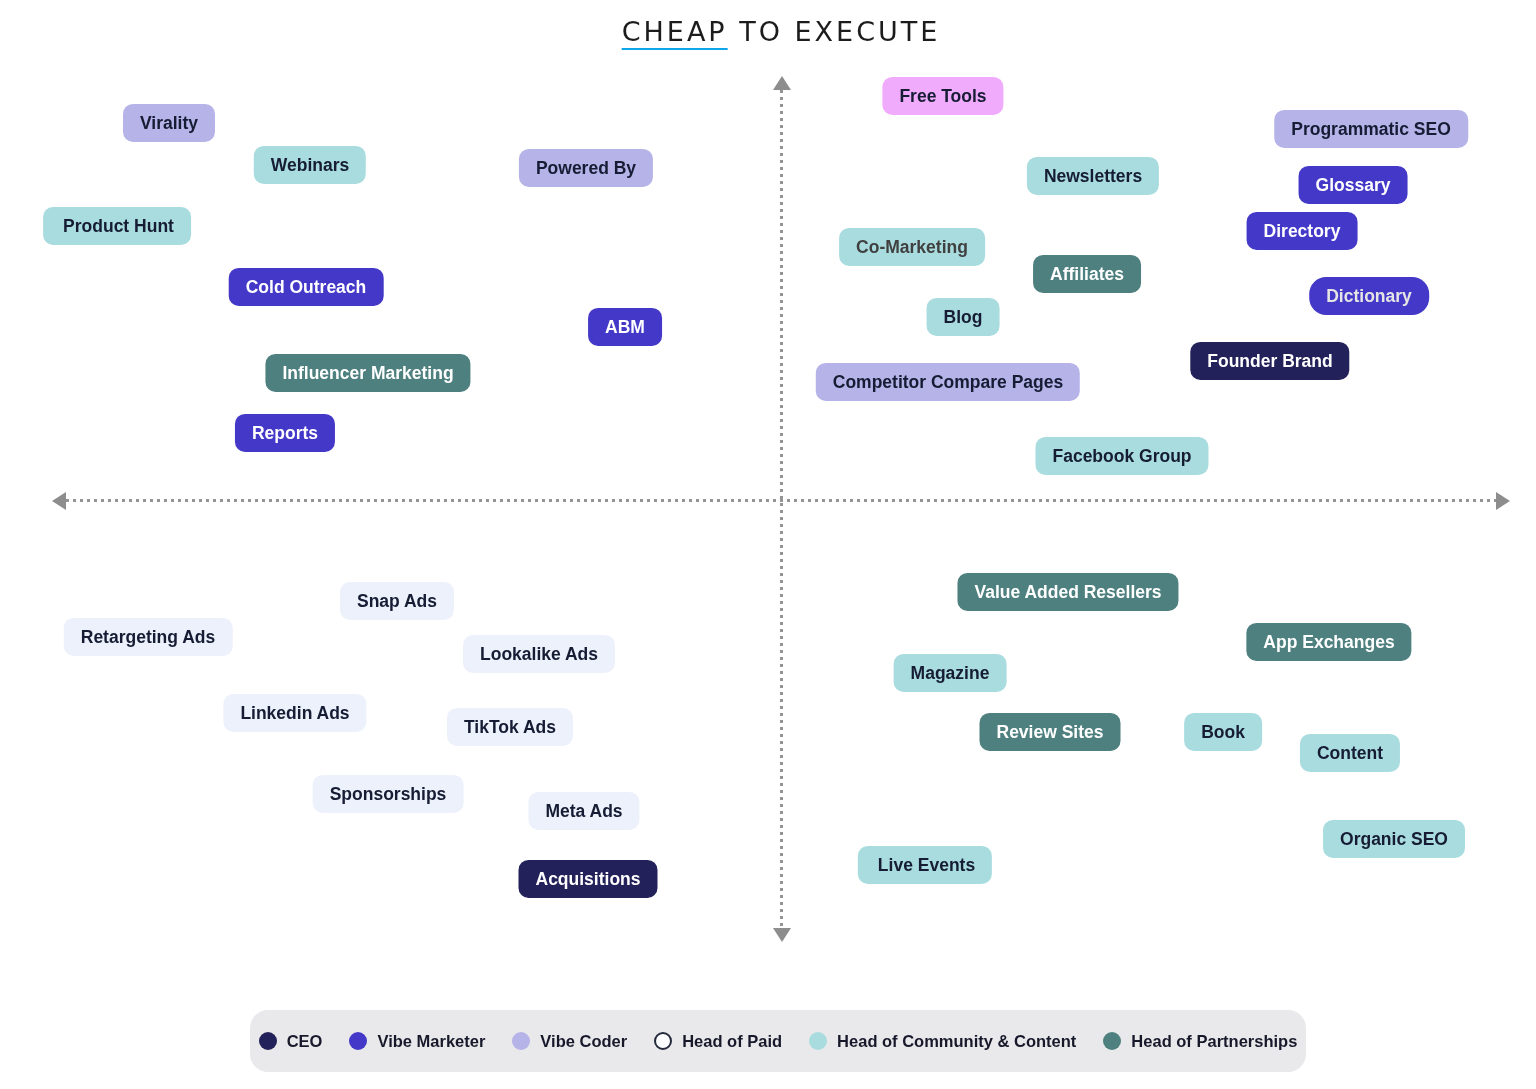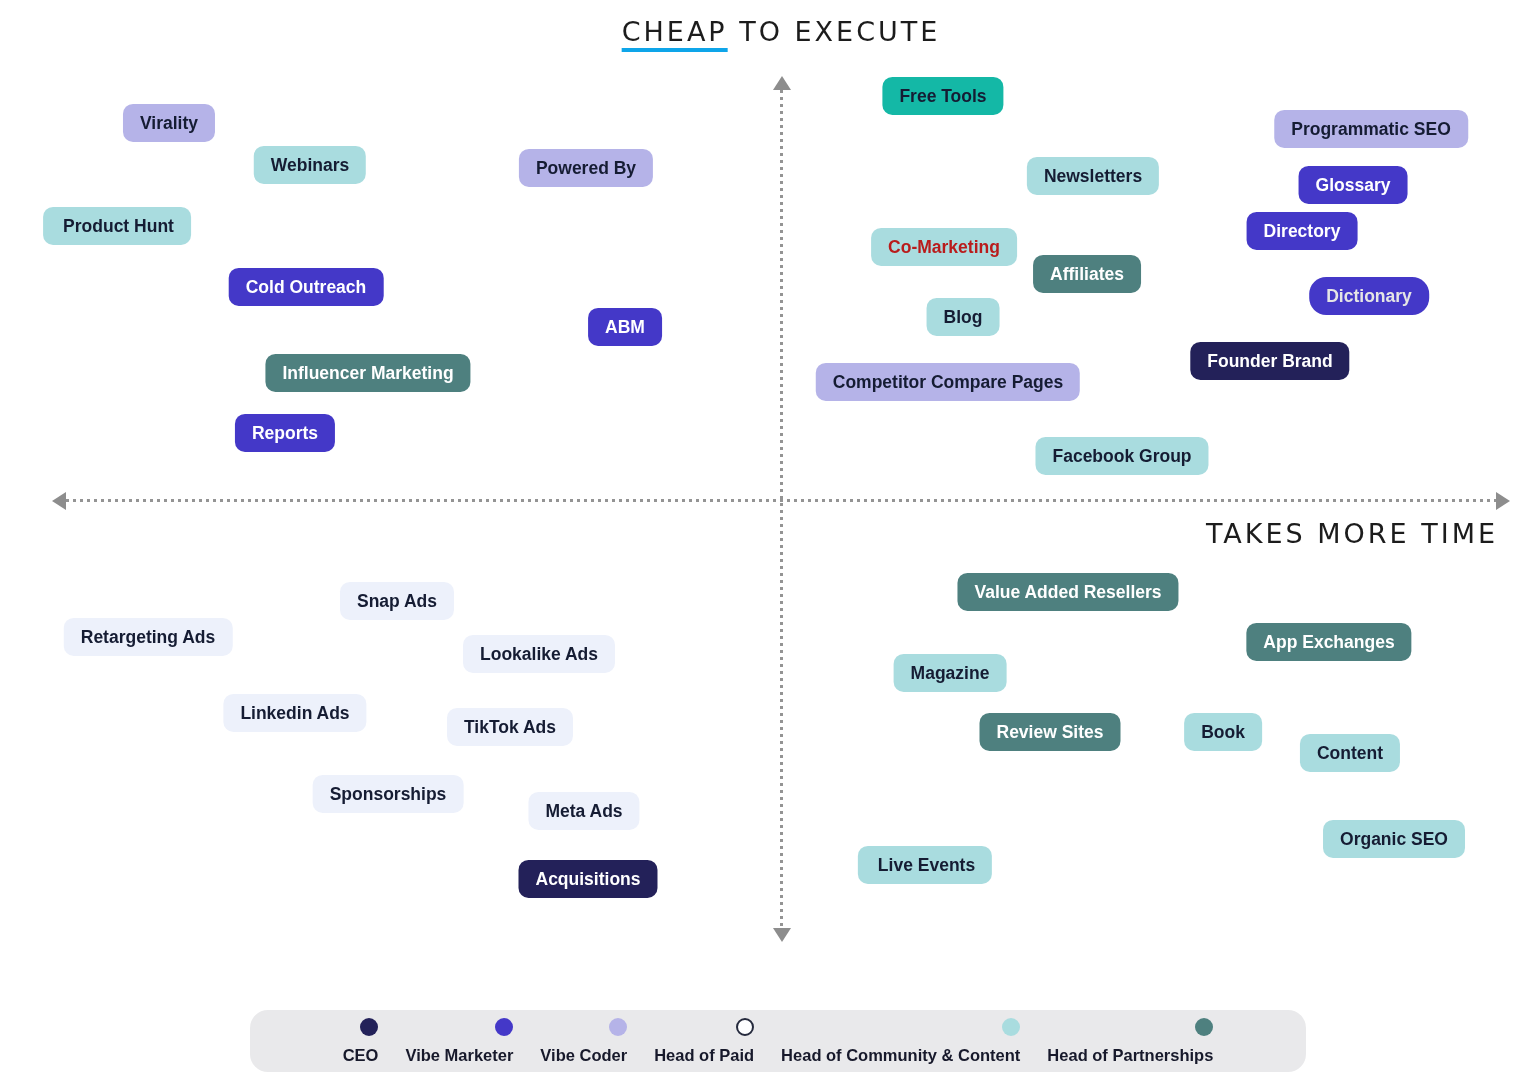--- a/index.html
+++ b/index.html
@@ -19,73 +19,72 @@
   .arrow{position:absolute;width:0;height:0;}
   .arrow-up{left:773px;top:76px;border-left:9px solid transparent;border-right:9px solid transparent;border-bottom:14px solid #8d8d8d;}
   .arrow-down{left:773px;top:928px;border-left:9px solid transparent;border-right:9px solid transparent;border-top:14px solid #8d8d8d;}
   .arrow-left{left:52px;top:492px;border-top:9px solid transparent;border-bottom:9px solid transparent;border-right:14px solid #8d8d8d;}
   .arrow-right{left:1496px;top:492px;border-top:9px solid transparent;border-bottom:9px solid transparent;border-left:14px solid #8d8d8d;}
   
   .axis-title{
     position:absolute;color:#1c1c1c;font-family:"DejaVu Sans",sans-serif;
     font-size:27px;font-weight:500;letter-spacing:3px;white-space:nowrap;
   }
-  .axis-title .em{border-bottom:4px solid #0ea5e9;padding-bottom:1px;}
+  .axis-title .em{border-bottom:2px solid #0ea5e9;padding-bottom:1px;}
   .t-top{left:781px;top:16px;transform:translateX(-50%);}
   .t-bottom{left:770px;top:956px;transform:translateX(-50%);}
   .t-left{left:52px;top:510px;}
   .t-right{right:38px;top:518px;}
   
   .pill{
     position:absolute;transform:translate(-50%,-50%);
     padding:9px 17px;border-radius:10px;
     font-size:17.5px;font-weight:600;line-height:1.15;white-space:nowrap;
   }
   
   .legend{
     position:absolute;left:250px;top:1010px;width:1056px;height:62px;
     background:#e9e9eb;border-radius:18px;
     display:flex;align-items:center;justify-content:center;gap:27px;
   }
-  .legend-item{display:flex;align-items:flex-end;gap:10px;flex-direction:column;}
+  .legend-item{display:flex;align-items:center;gap:10px;}
   .legend-swatch{width:18px;height:18px;border-radius:50%;box-sizing:border-box;}
   .legend-label{font-size:16.5px;font-weight:600;color:#17192b;white-space:nowrap;}
 </style>
 </head>
 <body>
 
 <div class="canvas">
 
   <div class="axis-v"></div>
   <div class="axis-h"></div>
   <div class="arrow arrow-up"></div>
   <div class="arrow arrow-down"></div>
   <div class="arrow arrow-left"></div>
   <div class="arrow arrow-right"></div>
 
   <div class="axis-title t-top"><span class="em">CHEAP</span><span> TO EXECUTE</span></div>
 
 
-  <div class="axis-title t-right">TAKES MORE TIME</div>
 
   <div id="pills">
       <div class="pill" style="background: rgb(181, 179, 232); color: rgb(21, 28, 51); left: 169px; top: 123px;">Virality</div>
       <div class="pill" style="background: rgb(169, 220, 223); color: rgb(21, 28, 51); left: 310px; top: 165px;">Webinars</div>
       <div class="pill" style="background: rgb(169, 220, 223); color: rgb(21, 28, 51); left: 117px; top: 226px; padding-left: 20px;">Product Hunt</div>
       <div class="pill" style="background: rgb(181, 179, 232); color: rgb(21, 28, 51); left: 586px; top: 168px;">Powered By</div>
       <div class="pill" style="background: rgb(68, 56, 200); color: rgb(255, 255, 255); left: 306px; top: 287px;">Cold Outreach</div>
       <div class="pill" style="background: rgb(68, 56, 200); color: rgb(255, 255, 255); left: 625px; top: 327px; text-align: center;">ABM</div>
       <div class="pill" style="background: rgb(78, 128, 127); color: rgb(255, 255, 255); left: 368px; top: 373px;">Influencer Marketing</div>
       <div class="pill" style="background: rgb(68, 56, 200); color: rgb(255, 255, 255); left: 285px; top: 433px;">Reports</div>
-      <div class="pill" style="background: #14b8a6; color: rgb(21, 28, 51); left: 943px; top: 96px;">Free Tools</div>
+      <div class="pill" style="background: #f0abfc; color: rgb(21, 28, 51); left: 943px; top: 96px;">Free Tools</div>
       <div class="pill" style="background: rgb(181, 179, 232); color: rgb(21, 28, 51); left: 1371px; top: 129px;">Programmatic SEO</div>
       <div class="pill" style="background: rgb(169, 220, 223); color: rgb(21, 28, 51); left: 1093px; top: 176px;">Newsletters</div>
       <div class="pill" style="background: rgb(68, 56, 200); color: rgb(255, 255, 255); left: 1353px; top: 185px;">Glossary</div>
       <div class="pill" style="background: rgb(68, 56, 200); color: rgb(255, 255, 255); left: 1302px; top: 231px;">Directory</div>
-      <div class="pill" style="background: rgb(169, 220, 223); color: #b91c1c; left: 912px; top: 247px; margin-left: 32px;">Co-Marketing</div>
+      <div class="pill" style="background: rgb(169, 220, 223); color: #404040; left: 912px; top: 247px;">Co-Marketing</div>
       <div class="pill" style="background: rgb(78, 128, 127); color: rgb(255, 255, 255); left: 1087px; top: 274px;">Affiliates</div>
       <div class="pill" style="background: rgb(68, 56, 200); color: #e5e5e5; left: 1369px; top: 296px; border-radius: 17px;">Dictionary</div>
       <div class="pill" style="background: rgb(169, 220, 223); color: rgb(21, 28, 51); left: 963px; top: 317px;">Blog</div>
       <div class="pill" style="background: rgb(35, 33, 89); color: rgb(255, 255, 255); left: 1270px; top: 361px;">Founder Brand</div>
       <div class="pill" style="background: rgb(181, 179, 232); color: rgb(21, 28, 51); left: 948px; top: 382px;">Competitor Compare Pages</div>
       <div class="pill" style="background: rgb(169, 220, 223); color: rgb(21, 28, 51); left: 1122px; top: 456px;">Facebook Group</div>
       <div class="pill" style="background: rgb(237, 241, 251); color: rgb(21, 28, 51); left: 397px; top: 601px;">Snap Ads</div>
       <div class="pill" style="background: rgb(237, 241, 251); color: rgb(21, 28, 51); left: 148px; top: 637px;">Retargeting Ads</div>
       <div class="pill" style="background: rgb(237, 241, 251); color: rgb(21, 28, 51); left: 539px; top: 654px;">Lookalike Ads</div>
       <div class="pill" style="background: rgb(237, 241, 251); color: rgb(21, 28, 51); left: 295px; top: 713px;">Linkedin Ads</div>

